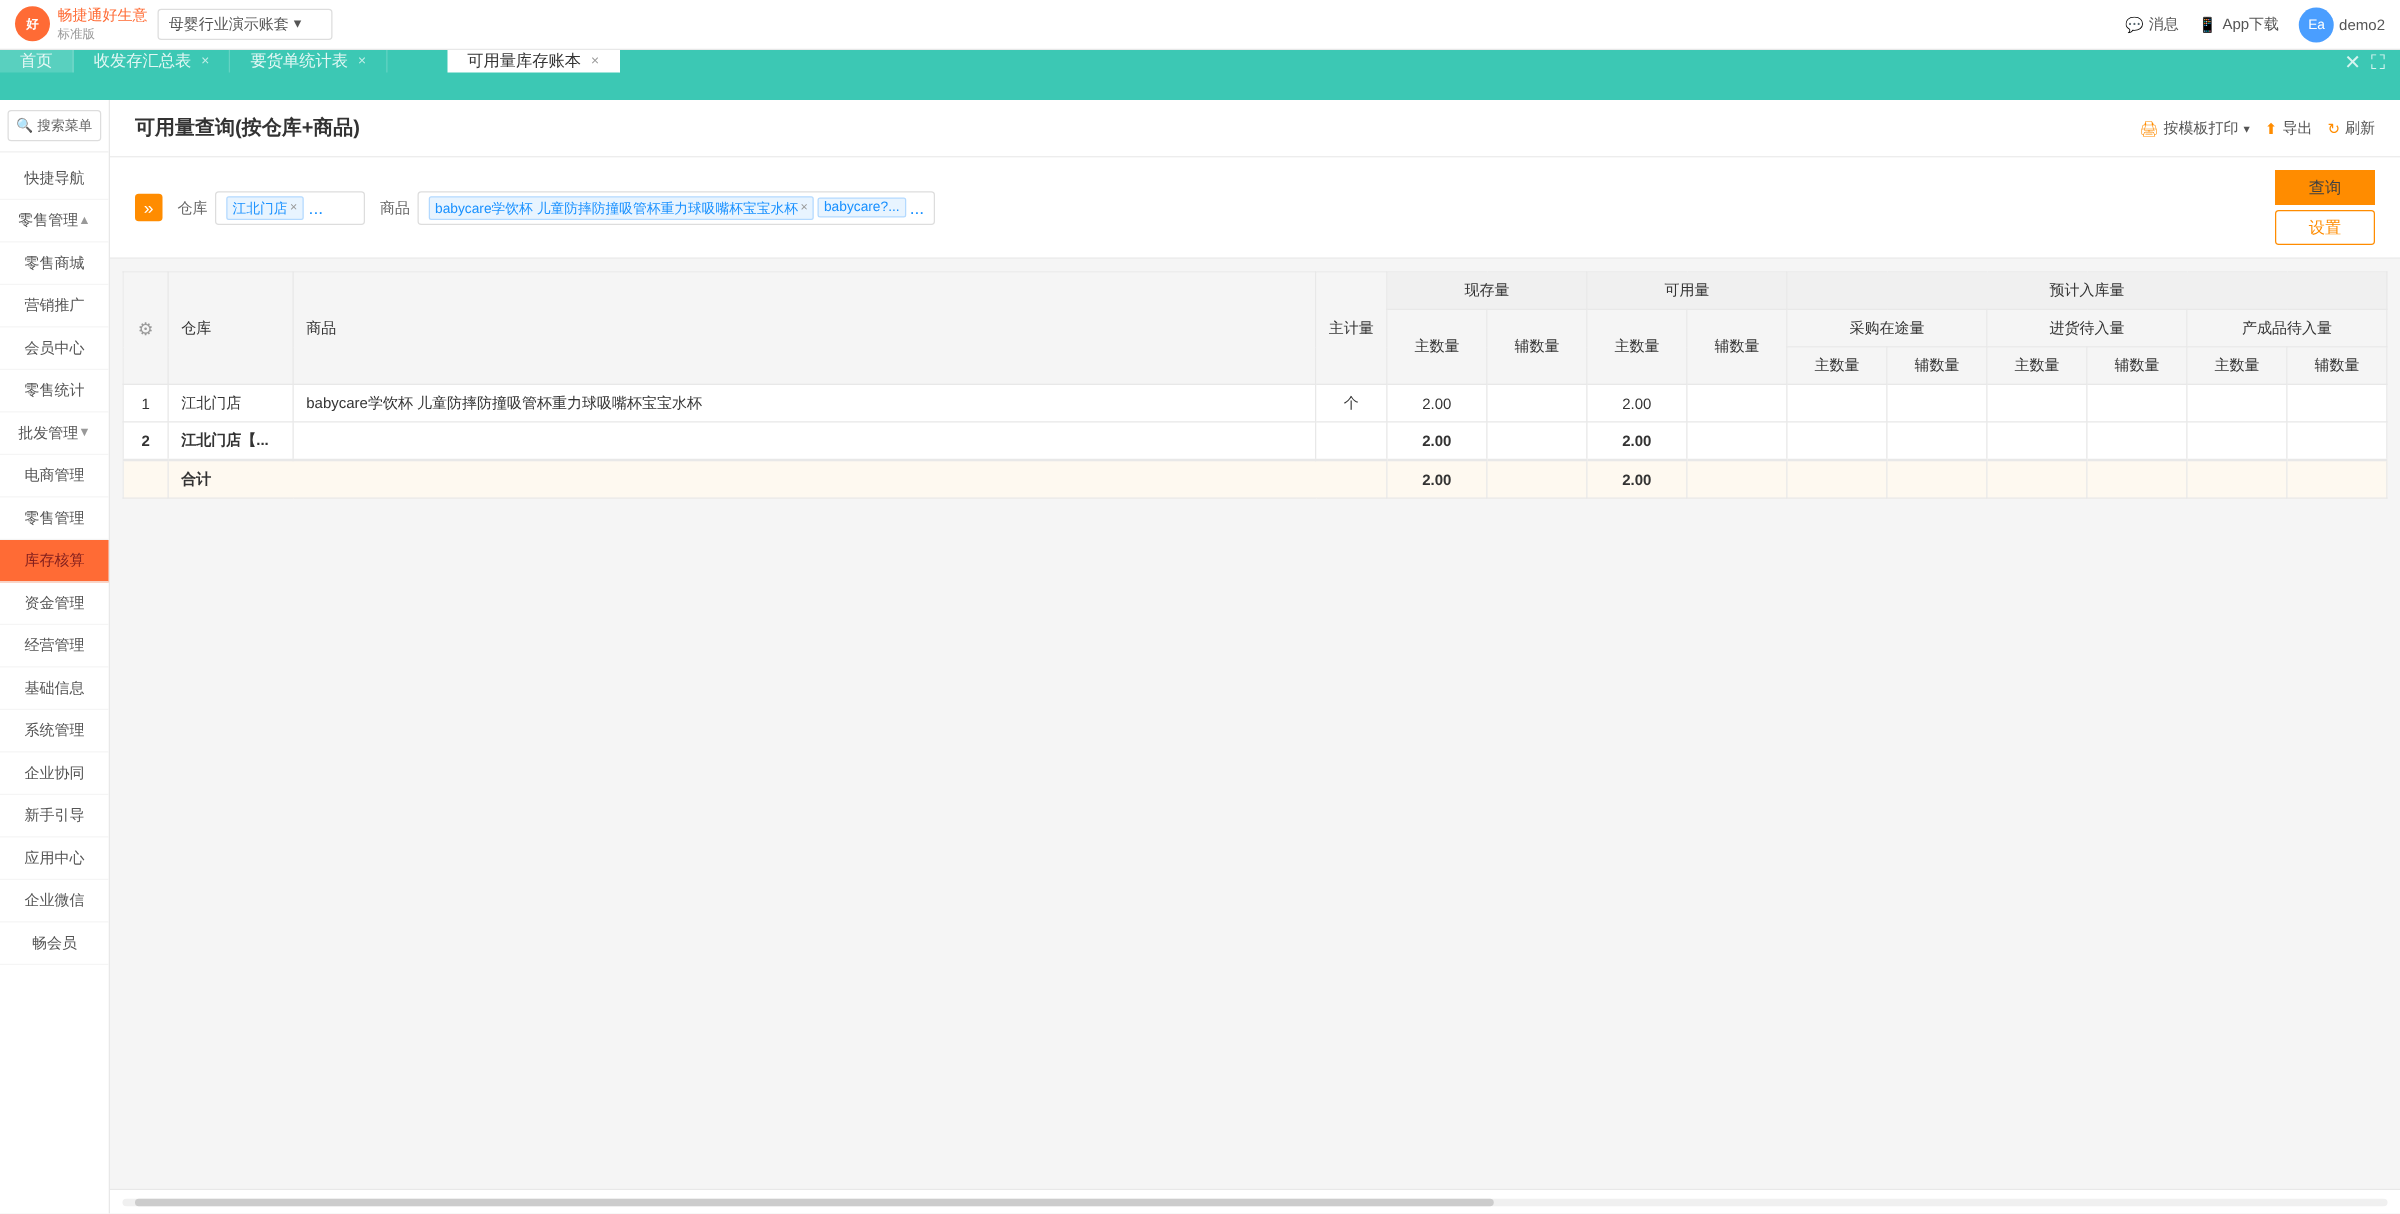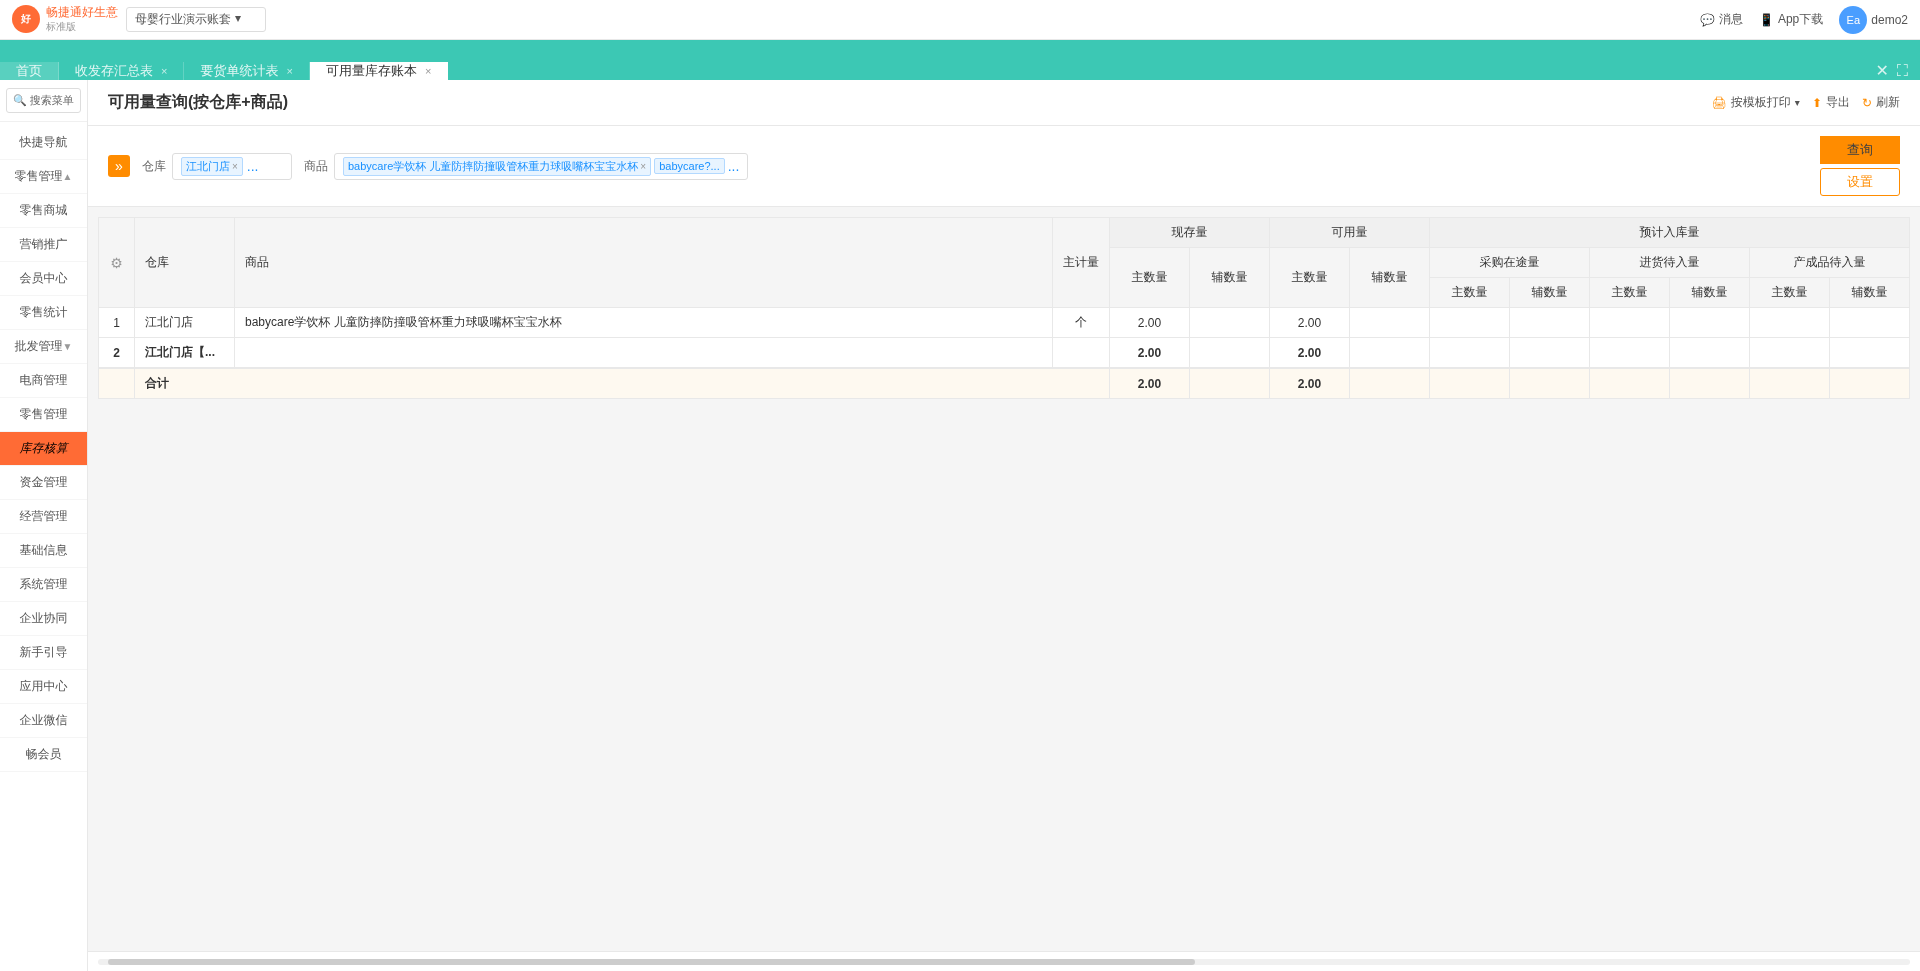--- a/index.html
+++ b/index.html
@@ -11,41 +11,41 @@
     .logo-area { display: flex; align-items: center; gap: 6px; }
     .logo-icon { width: 28px; height: 28px; background: #ff6b35; border-radius: 50%; display: flex; align-items: center; justify-content: center; color: white; font-size: 10px; font-weight: bold; }
     .logo-text { font-size: 12px; color: #ff6b35; line-height: 1.2; }
     .logo-sub { font-size: 10px; color: #999; }
     .industry-selector { display: flex; gap: 4px; border: 1px solid #ddd; border-radius: 3px; padding: 3px 8px; font-size: 12px; color: #555; cursor: pointer; min-width: 140px; }
     .top-bar-right { display: flex; align-items: center; gap: 16px; }
     .top-bar-btn { display: flex; align-items: center; gap: 4px; font-size: 12px; color: #555; cursor: pointer; }
     .user-avatar { width: 28px; height: 28px; border-radius: 50%; background: #4a9eff; display: flex; align-items: center; justify-content: center; color: white; font-size: 11px; }
 
     
-    .nav-tabs { background: #3cc8b4; height: 40px; display: flex; align-items: flex-end; flex-shrink: 0; padding-left: 0; }
+    .nav-tabs { background: #3cc8b4; height: 40px; display: flex; align-items: flex-start; flex-shrink: 0; padding-left: 0; }
     .nav-tab { display: flex; align-items: center; padding: 0 16px; font-size: 13px; color: rgba(255,255,255,0.85); cursor: pointer; gap: 6px; border-right: 1px solid rgba(255,255,255,0.2); }
     .nav-tab.home { background: rgba(255,255,255,0.15); }
-    .nav-tab.active { background: #fff; color: #333; }
+    .nav-tab.active { background: #fff; color: #333; margin-left: 48px; }
     .nav-tab .close-x { font-size: 11px; color: rgba(255,255,255,0.7); margin-left: 2px; }
     .nav-tab.active .close-x { color: #999; }
     .nav-tab-spacer { flex: 1; }
     .nav-right-icons { display: flex; align-items: center; padding: 0 12px; gap: 8px; }
     .nav-icon-btn { color: rgba(255,255,255,0.8); cursor: pointer; font-size: 16px; }
 
     
     .main-layout { display: flex; flex: 1; overflow: hidden; }
 
     
     .sidebar { width: 88px; background: #fff; border-right: 1px solid #e8e8e8; display: flex; flex-direction: column; flex-shrink: 0; overflow-y: auto; }
     .sidebar-search { padding: 8px 6px; border-bottom: 1px solid #f0f0f0; }
     .sidebar-search-btn { width: 100%; background: none; border: 1px solid #ddd; border-radius: 3px; padding: 4px 6px; font-size: 11px; color: #666; cursor: pointer; text-align: left; }
     .sidebar-nav { padding: 4px 0; }
     .sidebar-item { padding: 8px 6px; font-size: 12px; color: #555; cursor: pointer; text-align: center; display: flex; flex-direction: column; align-items: center; gap: 2px; border-bottom: 1px solid #f5f5f5; }
     .sidebar-item.active { background: #ff6b35; color: #fff; }
-    .sidebar-item.active .sidebar-label { color: #000000; font-style: italic; }
+    .sidebar-item.active .sidebar-label { color: #7f1d1d; }
     .sidebar-item-with-arrow { display: flex; justify-content: center; align-items: center; width: 100%; }
     .sidebar-label { font-size: 12px; }
     .sidebar-arrow { font-size: 10px; color: #999; }
 
     
     .content-area { flex: 1; display: flex; flex-direction: column; overflow: hidden; background: #f5f5f5; }
 
     
     .page-header { background: #fff; padding: 12px 20px; display: flex; align-items: center; justify-content: space-between; border-bottom: 1px solid #e8e8e8; flex-shrink: 0; }
     .page-title { font-size: 16px; font-weight: bold; color: #333; }

